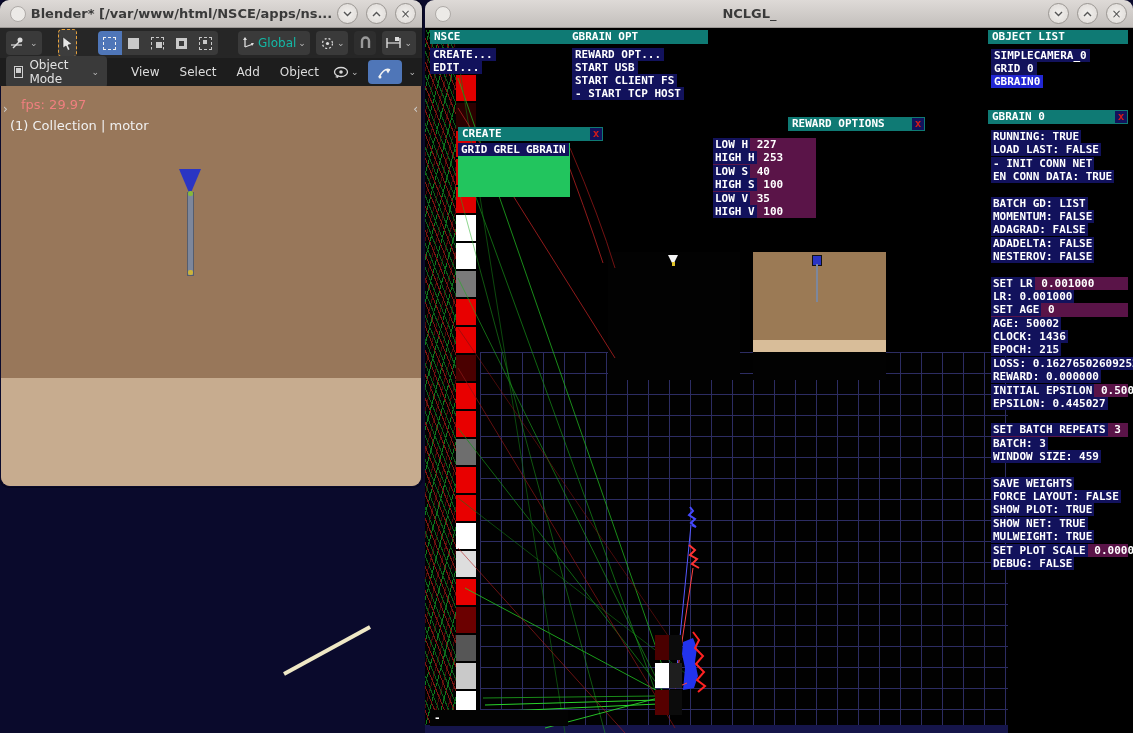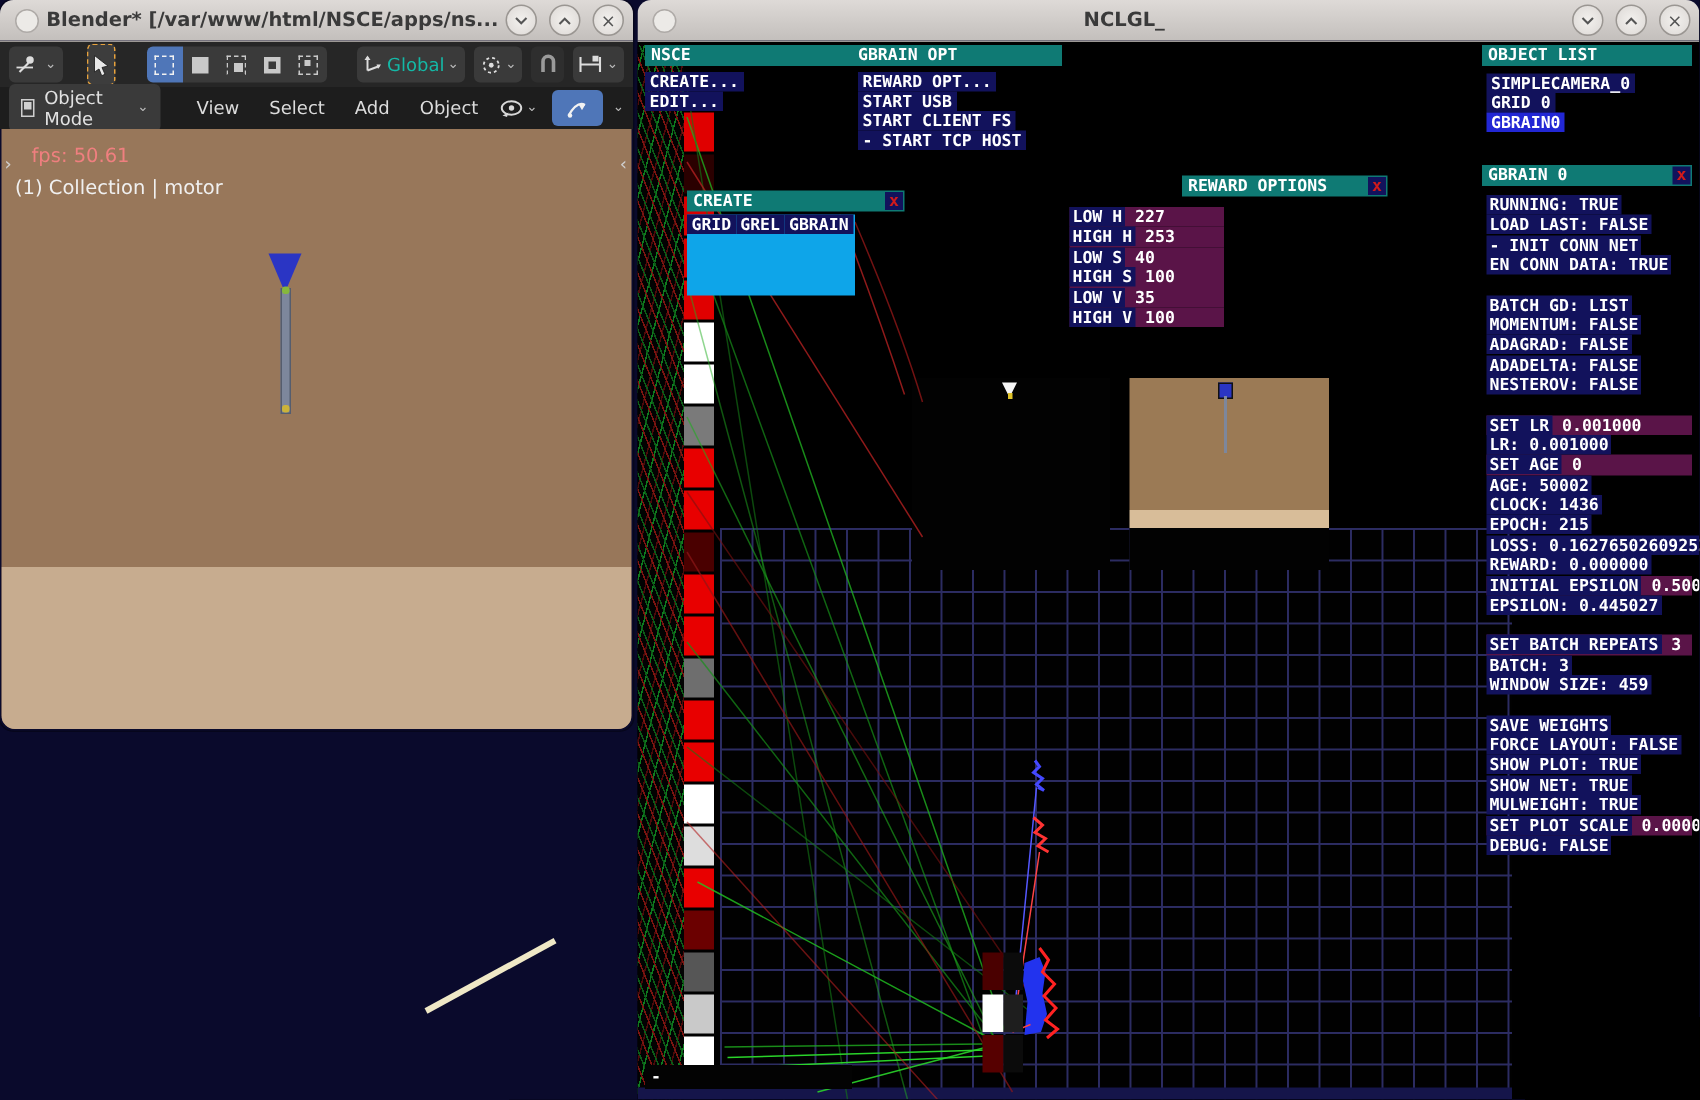--- a/index.html
+++ b/index.html
@@ -62,21 +62,21 @@
   .milist{position:absolute;display:flex;flex-direction:column;align-items:flex-start;z-index:6;}
   .sel{background:#2227d4;}
   
   #panel{position:absolute;left:566px;top:102px;width:140px;z-index:6;}
   .pgroup{margin-bottom:13px;}
   .pline{height:13.4px;line-height:13px;white-space:nowrap;}
   .plbl{background:#12125c;padding:0 2px;}
   .pline.set{background:#5a1448;width:137px;}
   
   #create-pop{position:absolute;left:31px;top:99px;z-index:7;}
-  #create-body{position:absolute;left:2px;top:16px;width:112px;height:54px;background:#0ea5e9;}
+  #create-body{position:absolute;left:2px;top:16px;width:112px;height:54px;background:#22c55e;}
   #reward-pop{position:absolute;left:286px;top:89px;z-index:7;}
   .rrow{height:13.4px;line-height:13px;width:103px;background:#5a1448;white-space:nowrap;}
   .rlbl{background:#12125c;padding:0 2px;}
   
   #grid{position:absolute;left:55px;top:324px;width:528px;height:381px;z-index:1;background-color:#010101;
         background-image:linear-gradient(#2c2c62 1px,transparent 1px),
                          linear-gradient(90deg,#2c2c62 1px,transparent 1px);
         background-size:21px 21px;}
   #bundle{position:absolute;left:0;top:2px;width:31px;height:703px;z-index:1;background:
      repeating-linear-gradient(68deg,transparent 0 3px,#0c5c18 3px 4px,transparent 4px 8px,#7c1410 8px 9px),
@@ -232,21 +232,21 @@
               <path d="M13,5 l-4,0 2,3.5 Z" fill="#f2f2f2"></path>
               <circle cx="3" cy="12" r="1.5" fill="#f2f2f2"></circle>
           </svg>
         </div>
         <span class="chev">⌄</span>
       </div>
     </div>
 
     <div id="viewport">
       <div id="vp-floor"></div>
-      <div id="fps">fps: 50.61</div>
+      <div id="fps">fps: 29.97</div>
       <div id="crumb">(1) Collection | motor</div>
       <div class="vtab" style="left:2px">›</div>
       <div class="vtab" style="right:3px">‹</div>
       <div id="cone"></div>
       <div id="rod"></div>
       <div class="dot" style="left:187px;top:105px;background:#86b83c"></div>
       <div class="dot" style="left:187px;top:184px;background:#cbb33a"></div>
     </div>
   </div>
 

